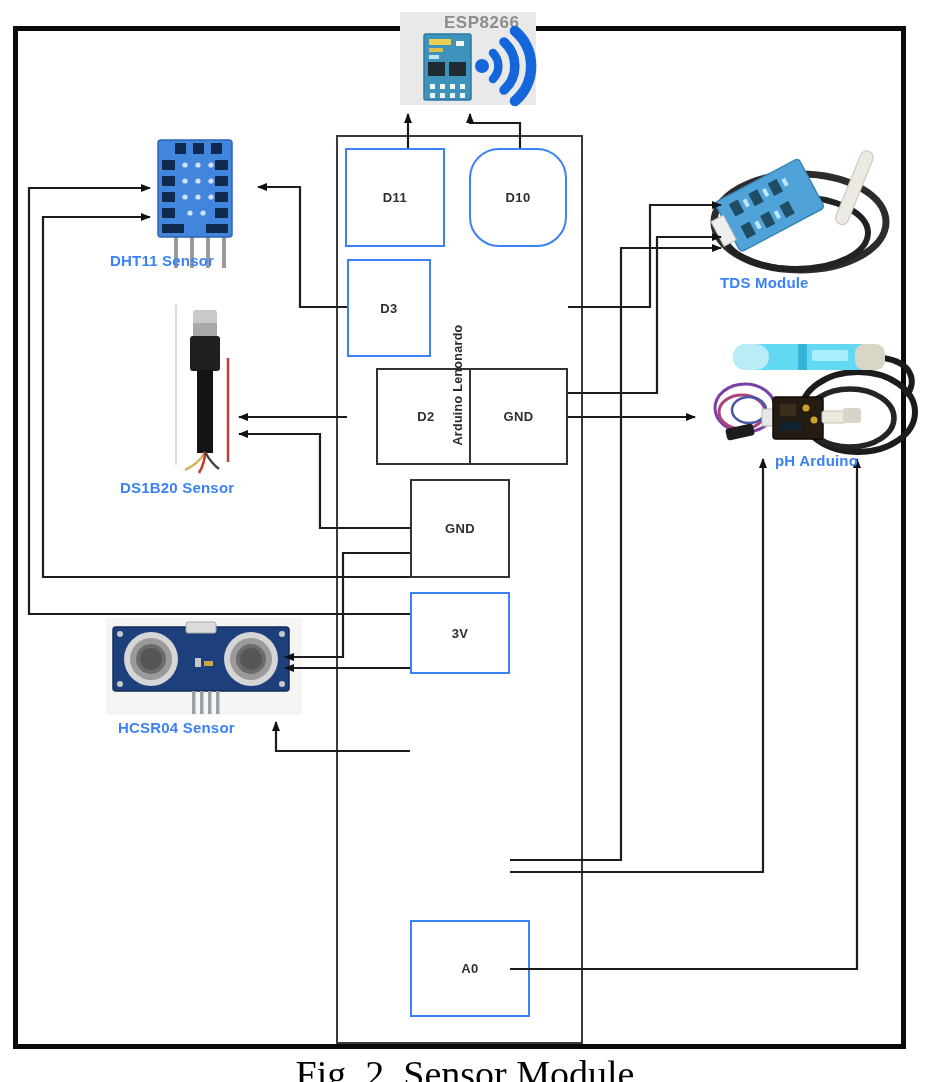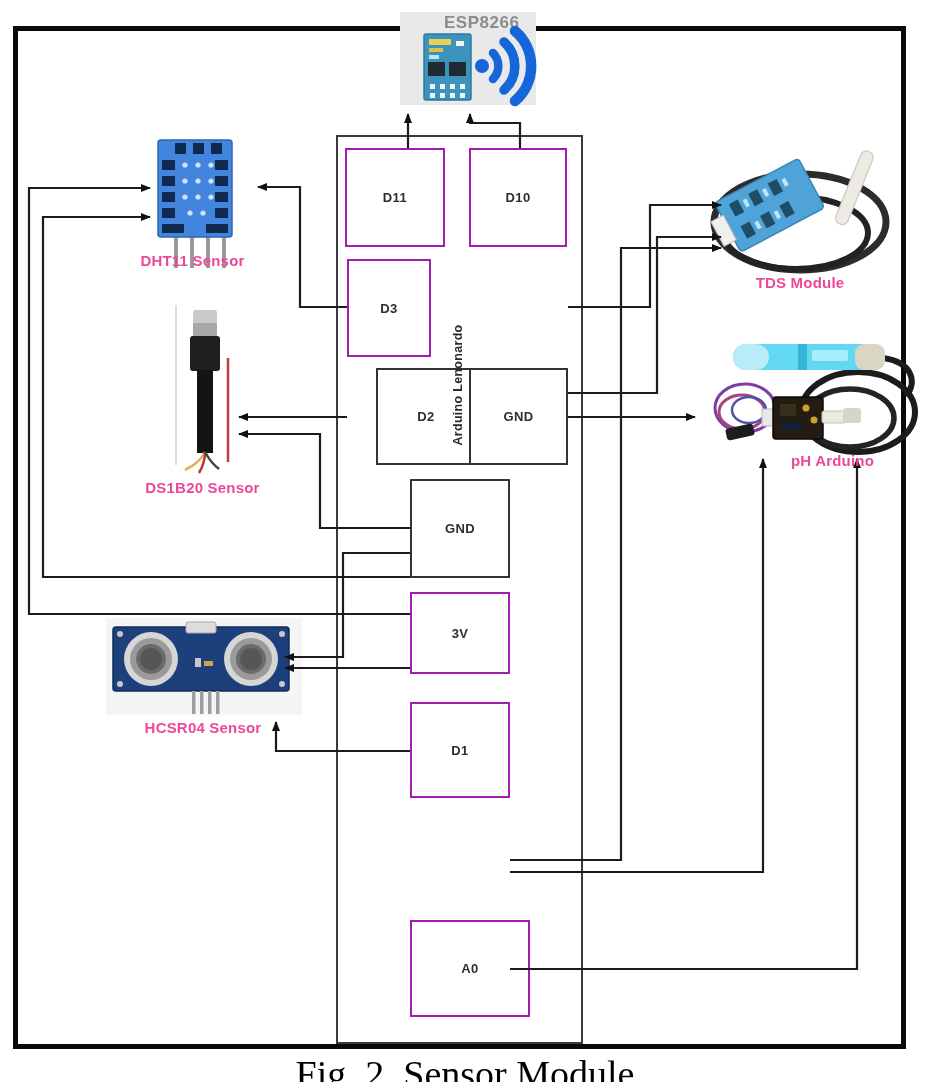--- a/index.html
+++ b/index.html
@@ -11,26 +11,26 @@
   #frame{
     position:absolute;left:13px;top:26px;width:893px;height:1023px;
     border:5px solid #0a0a0a;box-sizing:border-box;z-index:1;
   }
   
   #arduino-box{
     position:absolute;left:336px;top:135px;width:247px;height:909px;
     border:2px solid #3a3a3a;box-sizing:border-box;z-index:2;background:transparent;
   }
   .pinbox{
-    position:absolute;border:2px solid #a21caf;box-sizing:border-box;background:#ffffff;
+    position:absolute;border:2px solid #3b82f6;box-sizing:border-box;background:#ffffff;
     display:flex;align-items:center;justify-content:center;
     font-size:13px;font-weight:700;color:#2e2e2e;letter-spacing:.4px;z-index:3;
   }
   #pb-d11{left:345px;top:148px;width:100px;height:99px;}
-  #pb-d10{left:469px;top:148px;width:98px;height:99px;}
+  #pb-d10{left:469px;top:148px;width:98px;height:99px;border-radius:30px;}
   #pb-d3 {left:347px;top:259px;width:84px; height:98px;}
   #pb-a1 {left:469px;top:259px;width:99px; height:98px;}
   #pb-d2 {left:347px;top:368px;width:100px;height:97px;border-color:#333;margin-left:29px;}
   #pb-gnd-right{left:469px;top:368px;width:99px;height:97px;border-color:#333;}
   #pb-gnd-mid{left:410px;top:479px;width:100px;height:99px;border-color:#333;}
   #pb-3v {left:410px;top:592px;width:100px;height:82px;}
   #pb-d1 {left:410px;top:702px;width:100px;height:96px;}
   #pb-5v {left:410px;top:812px;width:100px;height:96px;}
   #pb-a0 {left:410px;top:920px;width:120px;height:97px;}
   #arduino-label{
@@ -41,22 +41,22 @@
   
   #esp-plate{
     position:absolute;left:400px;top:12px;width:136px;height:93px;background:#e9e9e9;z-index:3;
   }
   #esp-label{
     position:absolute;left:8px;top:1px;font-size:17px;font-weight:700;color:#8c8c8c;letter-spacing:.5px;margin-left:36px;
   }
   
   #hcsr-plate{position:absolute;left:106px;top:618px;width:196px;height:97px;background:#f5f5f3;z-index:2;}
   .sensor-label{
-    position:absolute;z-index:6;text-align:center;
-    font-size:15px;font-weight:700;color:#ec4899;letter-spacing:.2px;white-space:nowrap;
+    position:absolute;z-index:6;text-align:left;
+    font-size:15px;font-weight:700;color:#3b82f6;letter-spacing:.2px;white-space:nowrap;
   }
   #lbl-dht11 {left:110px;top:252px;width:165px;}
   #lbl-ds1b20{left:120px;top:479px;width:165px;}
   #lbl-hcsr04{left:118px;top:719px;width:170px;}
   #lbl-tds   {left:720px;top:274px;width:160px;}
   #lbl-ph    {left:775px;top:452px;width:115px;}
   #caption{
     position:absolute;left:0;top:1052px;width:930px;z-index:6;text-align:center;
     font-family:"Liberation Serif","DejaVu Serif",serif;font-size:38px;color:#000;
   }
@@ -71,21 +71,20 @@
 
   <div id="arduino-box"></div>
 
   <div class="pinbox" id="pb-d11">D11</div>
   <div class="pinbox" id="pb-d10">D10</div>
   <div class="pinbox" id="pb-d3">D3</div>
   <div class="pinbox" id="pb-d2">D2</div>
   <div class="pinbox" id="pb-gnd-right">GND</div>
   <div class="pinbox" id="pb-gnd-mid">GND</div>
   <div class="pinbox" id="pb-3v">3V</div>
-  <div class="pinbox" id="pb-d1">D1</div>
   <div class="pinbox" id="pb-a0">A0</div>
 
   <div id="arduino-label">Arduino Lenonardo</div>
 
   <div id="esp-plate">
     <div id="esp-label">ESP8266</div>
   </div>
 
   <div id="hcsr-plate"></div>
 

